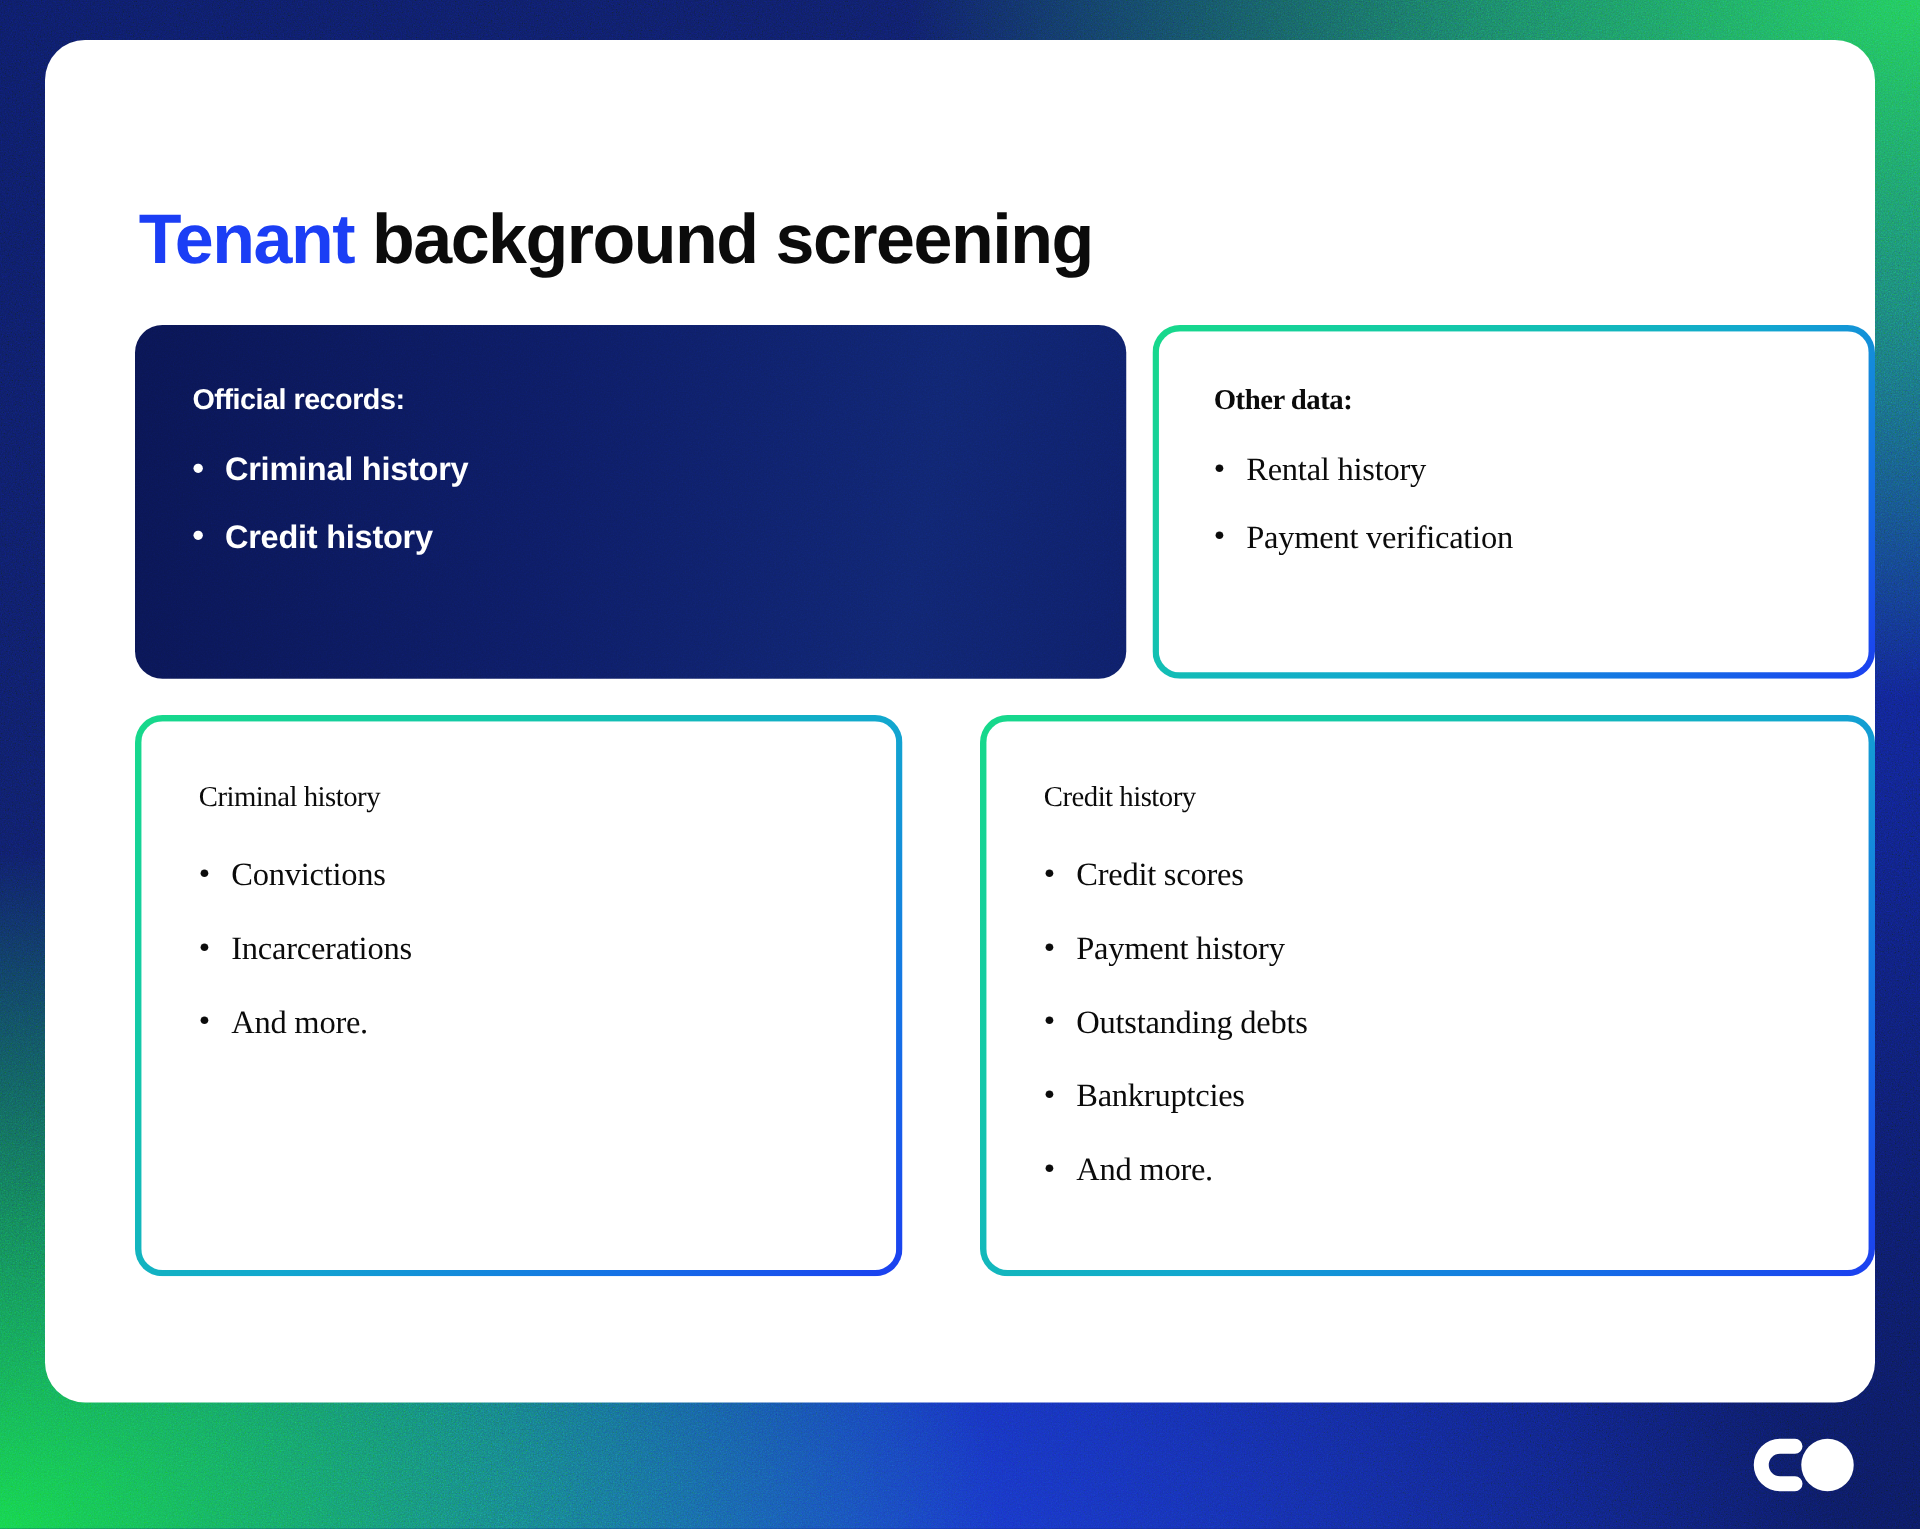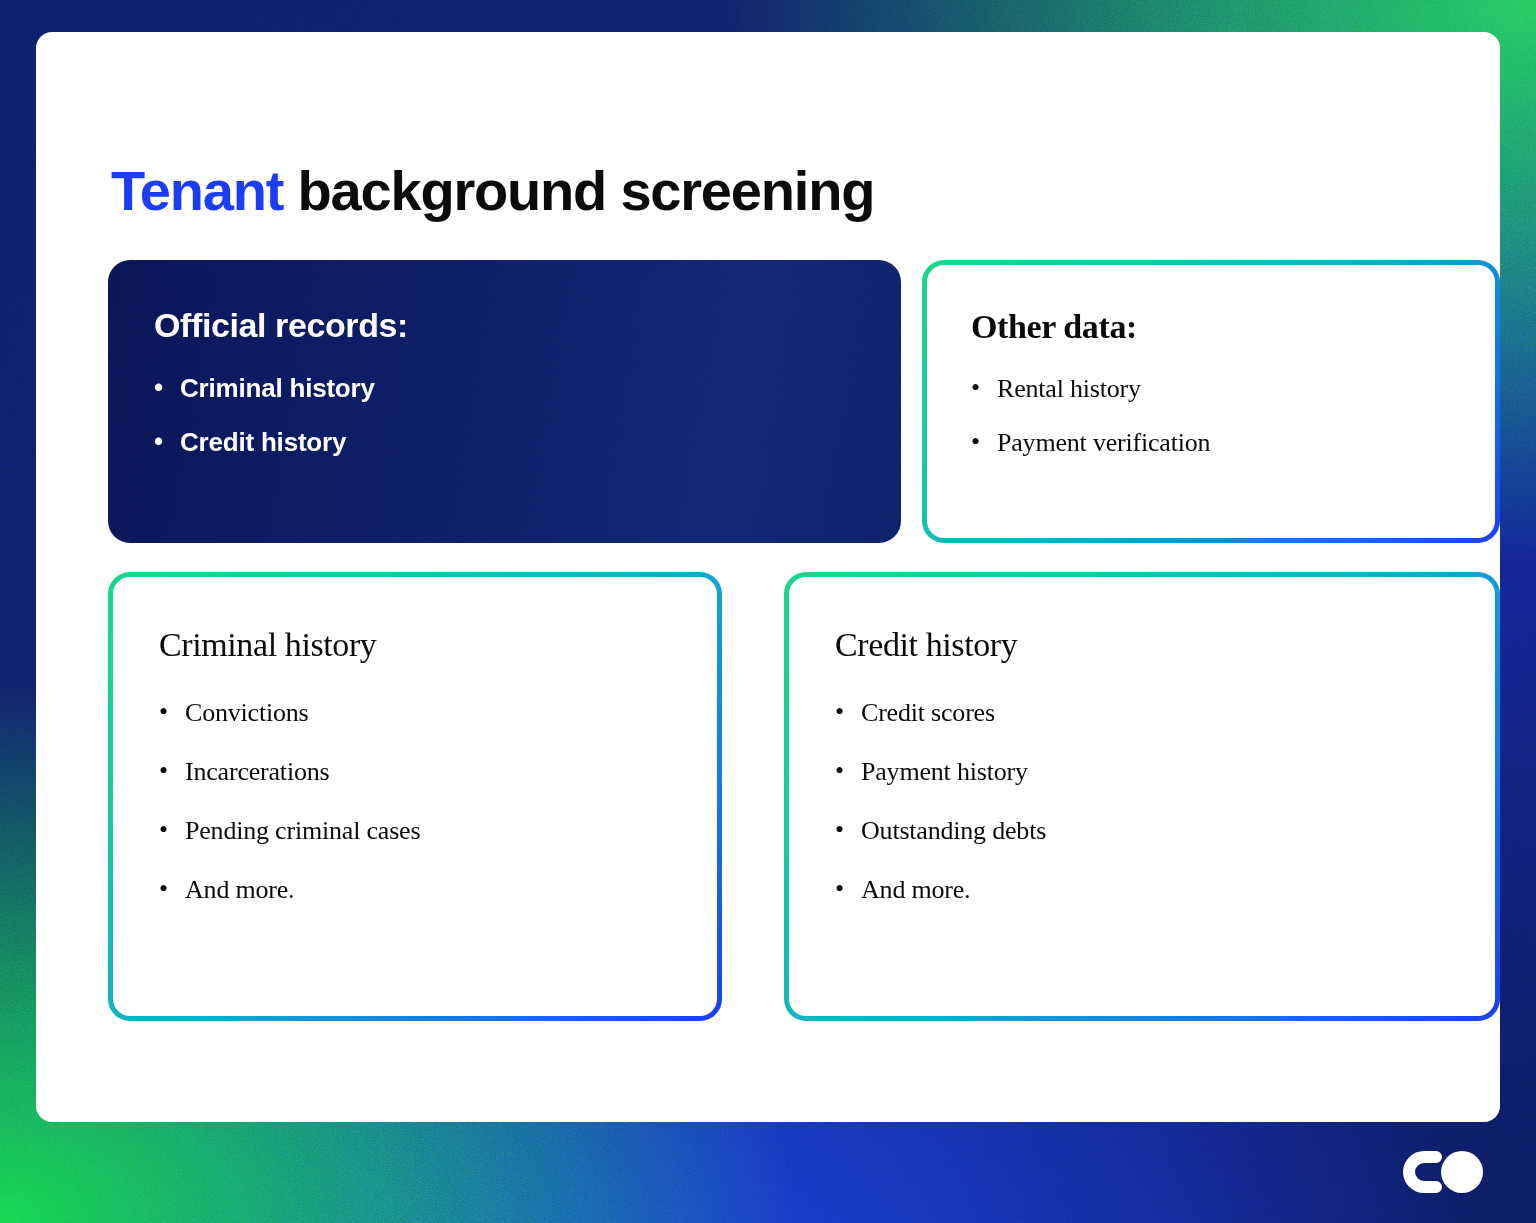--- a/index.html
+++ b/index.html
@@ -36,21 +36,21 @@
   }
 
   
   #panel {
     position: absolute;
     left: 36px;
     top: 32px;
     width: 1464px;
     height: 1090px;
     background: #ffffff;
-    border-radius: 16px;
+    border-radius: 32px;
     box-sizing: border-box;
   }
 
   
   #title {
     position: absolute;
     left: 75px;
     top: 88px;
     font-size: 56px;
     font-weight: 700;
@@ -90,21 +90,21 @@
     border: 5px solid transparent;
     font-family: Liberation Serif, serif;
   }
   #card-other  { left: 886px; top: 228px; width: 578px; height: 283px; }
   #card-crim   { left: 72px;  top: 540px; width: 614px; height: 449px; }
   #card-credit { left: 748px; top: 540px; width: 716px; height: 449px; }
 
   .card-body { padding: 44px 0 0 44px; }
 
   .card-heading {
-    font-size: 34px;
+    font-size: 23px;
     line-height: 1.15;
     color: #0B0B0B;
     margin: 0 0 30px 0;
     letter-spacing: -0.4px;
   }
   .card-heading.bold   { font-weight: 700; }
   .card-heading.normal { font-weight: 400; }
   #card-official .card-heading { color: #ffffff; font-weight: 700; }
 
   ul.bullets {
@@ -193,33 +193,33 @@
       </ul>
     </div>
   </section>
 
   <section class="card gcard" id="card-crim">
     <div class="card-body">
       <h2 class="card-heading normal">Criminal history</h2>
       <ul class="bullets">
         <li>Convictions</li>
         <li>Incarcerations</li>
-        <li>Pending criminal cases</li>
         <li>And more.</li>
       </ul>
     </div>
   </section>
 
   <section class="card gcard" id="card-credit">
     <div class="card-body">
       <h2 class="card-heading normal">Credit history</h2>
       <ul class="bullets">
         <li>Credit scores</li>
         <li>Payment history</li>
         <li>Outstanding debts</li>
+        <li>Bankruptcies</li>
         <li>And more.</li>
       </ul>
     </div>
   </section>
 
 </div>
 
 <svg id="logo" viewBox="0 0 86 46" xmlns="http://www.w3.org/2000/svg">
   <path d="M24 2 H36 A2 2 0 0 1 36 14 H24 A9 9 0 0 0 24 32 H36 A2 2 0 0 1 36 44 H24 A21 21 0 0 1 24 2 Z" fill="#ffffff"></path>
   <circle cx="62" cy="23" r="21" fill="#ffffff"></circle>

